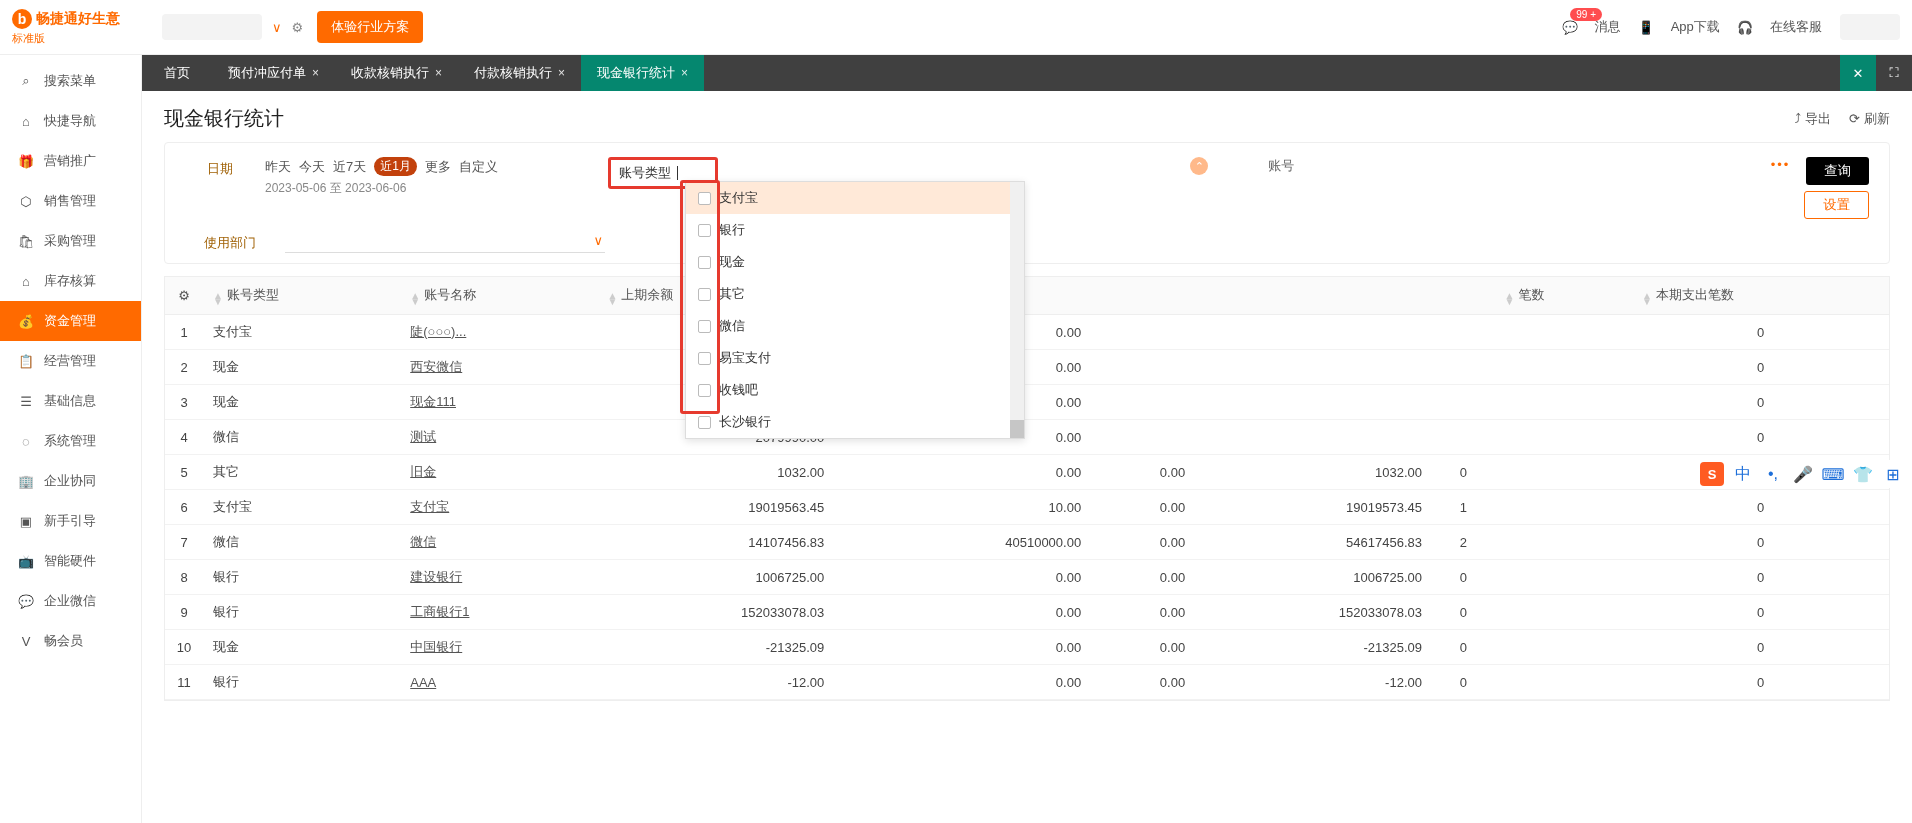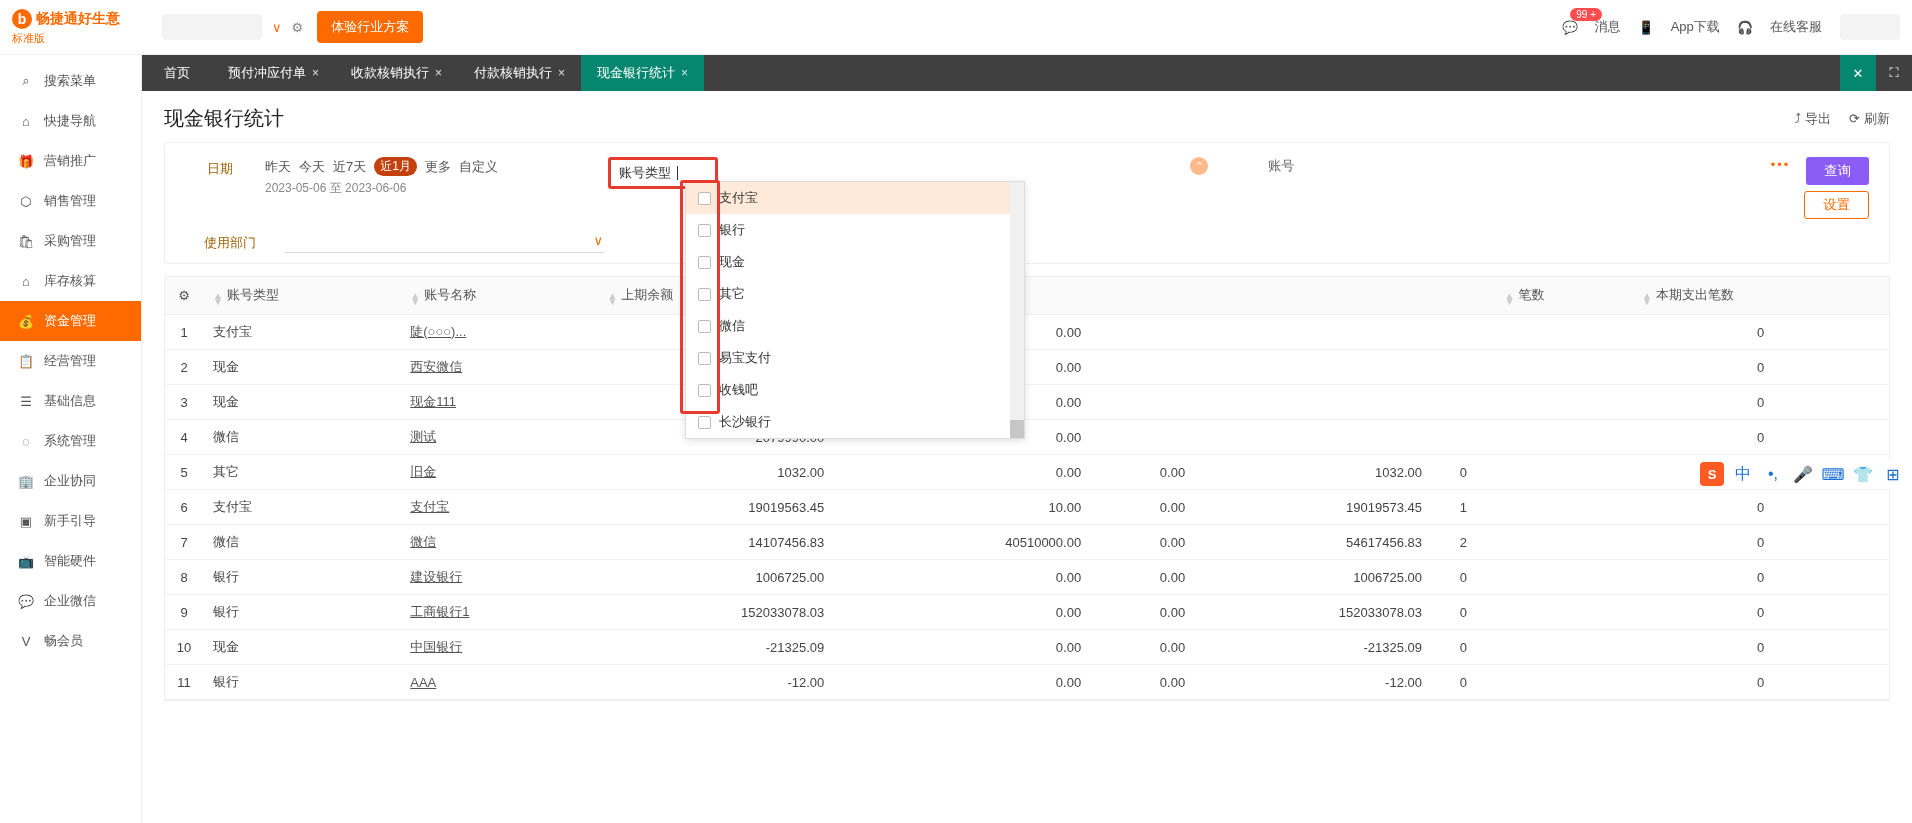--- a/index.html
+++ b/index.html
@@ -46,21 +46,21 @@
 .date-opt{cursor:pointer}
 .date-opt.active{background:#c2410c;color:#fff;padding:1px 6px;border-radius:10px;font-size:12px}
 .date-range{color:#888;font-size:12px;margin-top:4px}
 .acct-type{border:3px solid #e63a2e;border-radius:3px;padding:4px 8px;margin-left:110px;min-width:110px;display:flex;align-items:center;gap:6px}
 .acct-type .cursor{border-right:1px solid #333;height:14px}
 .chev-up{width:18px;height:18px;border-radius:50%;background:#ffb98a;color:#fff;display:flex;align-items:center;justify-content:center;margin-left:auto;cursor:pointer;font-size:11px}
 .acct-no{display:flex;align-items:center;margin-left:60px}
 .acct-no-label{color:#666;margin-right:4px}
 .more-dots{color:#ff6a00;letter-spacing:2px;margin-left:auto;margin-right:14px;cursor:pointer}
 .action-col{display:flex;flex-direction:column;gap:6px;align-items:flex-end}
-.btn-primary{background:#8b5cf6;color:#fff;border:none;padding:5px 18px;border-radius:3px;cursor:pointer}
+.btn-primary{background:#000000;color:#fff;border:none;padding:5px 18px;border-radius:3px;cursor:pointer}
 .btn-outline{background:#fff;color:#ff6a00;border:1px solid #ff6a00;padding:4px 18px;border-radius:3px;cursor:pointer}
 .dept-row{display:flex;align-items:center}
 .dept-select{width:320px;border-bottom:1px solid #ddd;display:flex;justify-content:flex-end;padding:4px 2px;color:#ff6a00;cursor:pointer}
 .dropdown{position:absolute;top:38px;left:520px;width:340px;background:#fff;border:1px solid #ddd;box-shadow:0 2px 8px rgba(0,0,0,.12);z-index:20}
 .dd-highlight{position:absolute;left:-6px;top:-2px;width:40px;height:234px;border:3px solid #e63a2e;border-radius:3px;pointer-events:none}
 .dd-scroll{position:absolute;right:0;top:0;width:14px;height:100%;background:#f0f0f0}
 .dd-thumb{position:absolute;right:0;bottom:0;width:14px;height:18px;background:#c6c6c6}
 .dd-item{display:flex;align-items:center;gap:8px;padding:7px 12px;cursor:pointer}
 .dd-item.hover{background:#ffe9d8}
 .dd-check{width:13px;height:13px;border:1px solid #bbb;border-radius:2px;background:#fff}

